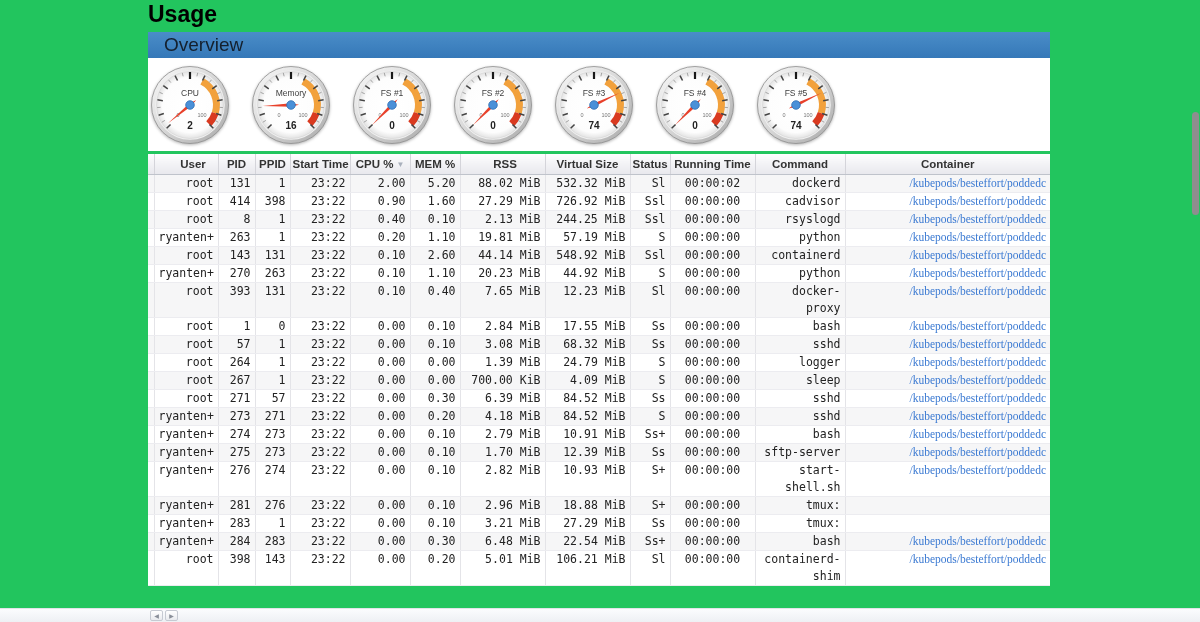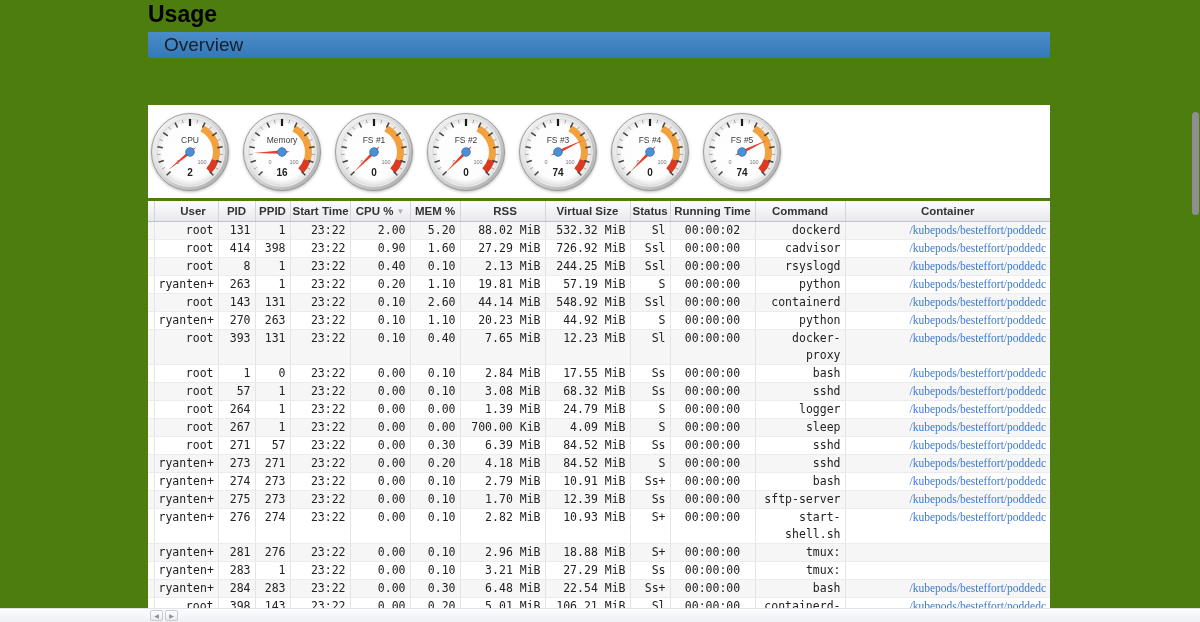--- a/index.html
+++ b/index.html
@@ -1,23 +1,23 @@
 <!DOCTYPE html>
 <html><head>
 <meta charset="utf-8">
 <style>
   * { margin:0; padding:0; box-sizing:border-box; }
   html,body { background:#fff; }
-  .page { position:relative; width:1200px; height:622px; overflow:hidden; background:#4d7c0f;
+  .page { position:relative; width:1200px; height:622px; overflow:hidden; background:#22c55e;
           font-family:"Liberation Sans", sans-serif; }
   .content { position:absolute; left:148px; top:0; width:902px; }
   .page-title { font-size:23px; font-weight:700; color:#000; padding-top:1px; height:30px; }
   .banner { height:26px; line-height:26px; padding-left:16px; font-size:19px; font-weight:500;
             color:#14202e; background:linear-gradient(#4a8dc8,#3578b8); margin-top:2px; }
-  .gauges-row { display:flex; gap:12px; padding:7px 0 6px 2px; background:#fff;margin-top:47px; }
+  .gauges-row { display:flex; gap:21px; padding:7px 0 6px 2px; background:#fff; }
   .gauge { width:80px; height:80px; }
   .gauge svg { filter:drop-shadow(0 1.5px 1.5px rgba(0,0,0,0.30)); }
 
   table.proc { border-collapse:collapse; table-layout:fixed; width:902px; margin-top:3px; }
   th { background:linear-gradient(#fdfdfe,#e8e8ed); font-size:11.5px; font-weight:700; color:#333;
        height:20px; padding:0 2px; border-right:1px solid #d4d4da; border-bottom:1px solid #bfc3cb;
        white-space:nowrap; overflow:hidden; text-align:center; }
   th:last-child { border-right:none; }
   .sort-icon { font-size:8px; color:#a9b0bc; margin-left:3px; vertical-align:1px; }
   td { font-family:"DejaVu Sans Mono","Liberation Mono",monospace; font-size:11.5px; color:#222;

